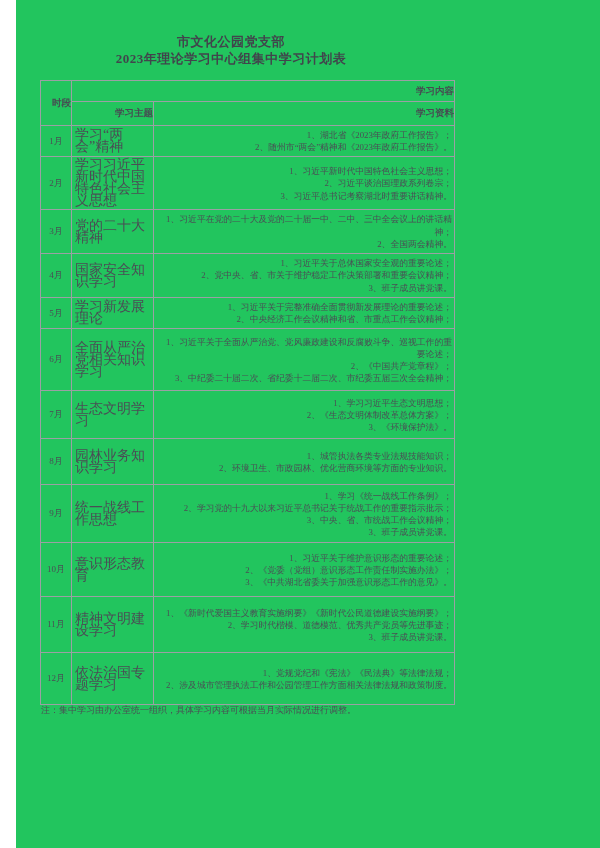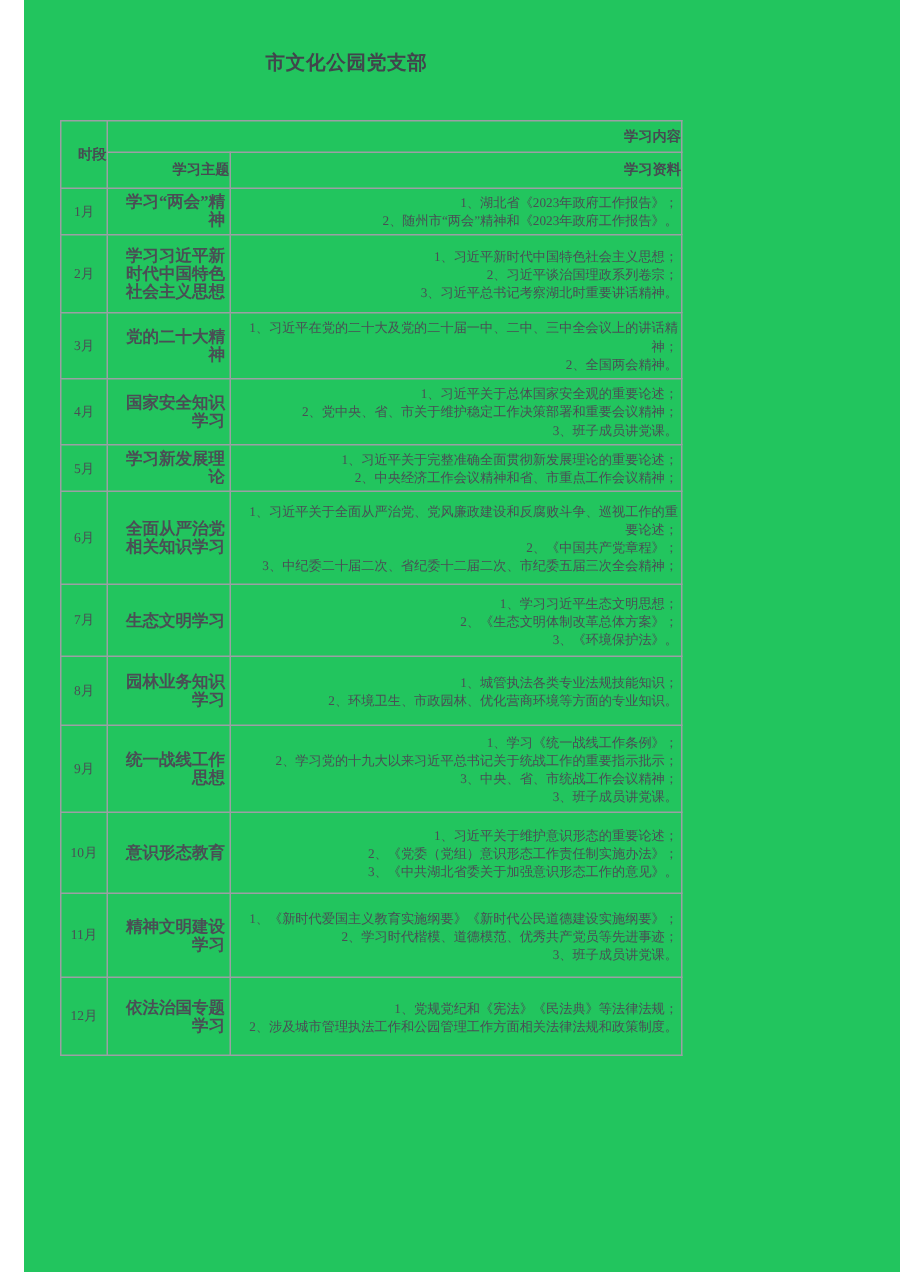--- a/index.html
+++ b/index.html
@@ -47,25 +47,24 @@
     text-align: right;
   }
   thead tr:nth-child(1) th { height: 21px; }
   thead tr:nth-child(2) th { height: 24px; }
   td.month-cell {
     font-size: 9px;
     text-align: center;
     padding: 0;
   }
   td.topic-cell {
-    font-size: 11px;
-    text-align: right;
+    font-size: 14px;
+    text-align: left;
     padding: 2px 3px;
     line-height: 12px;
-    font-weight: bold;
   }
   td.materials-cell {
     font-size: 8.8px;
     text-align: right;
     padding: 3px 2px 3px 4px;
     line-height: 12.2px;
   }
   tbody tr:nth-child(1)  { height: 26px; padding-left: 11px; }
   tbody tr:nth-child(2)  { height: 52px; }
   tbody tr:nth-child(3)  { height: 42px; }
@@ -87,20 +86,21 @@
     color: #4a4e55;
   }
 </style>
 </head>
 <body>
 
 <div class="page">
 
   <div class="title-block">
     <div class="title-line">市文化公园党支部</div>
+    <div class="title-line">2023年理论学习中心组集中学习计划表</div>
   </div>
 
   <table class="plan-table">
     <colgroup>
       <col style="width:31px">
       <col style="width:82px">
       <col style="width:301px">
     </colgroup>
     <thead>
       <tr>
@@ -213,14 +213,15 @@
         <td class="month-cell">12月</td>
         <td class="topic-cell">依法治国专题学习</td>
         <td class="materials-cell">
             <div>1、党规党纪和《宪法》《民法典》等法律法规；</div>
             <div>2、涉及城市管理执法工作和公园管理工作方面相关法律法规和政策制度。</div>
           </td>
       </tr>
     </tbody>
   </table>
 
+  <div class="note">注：集中学习由办公室统一组织，具体学习内容可根据当月实际情况进行调整。</div>
 
 </div>
 
 </body></html>

